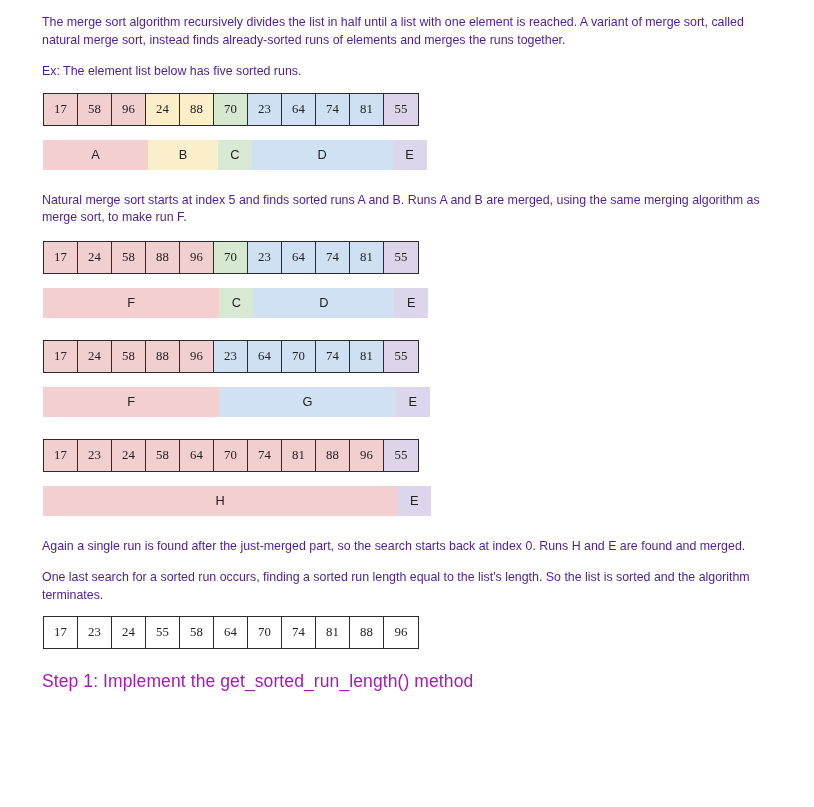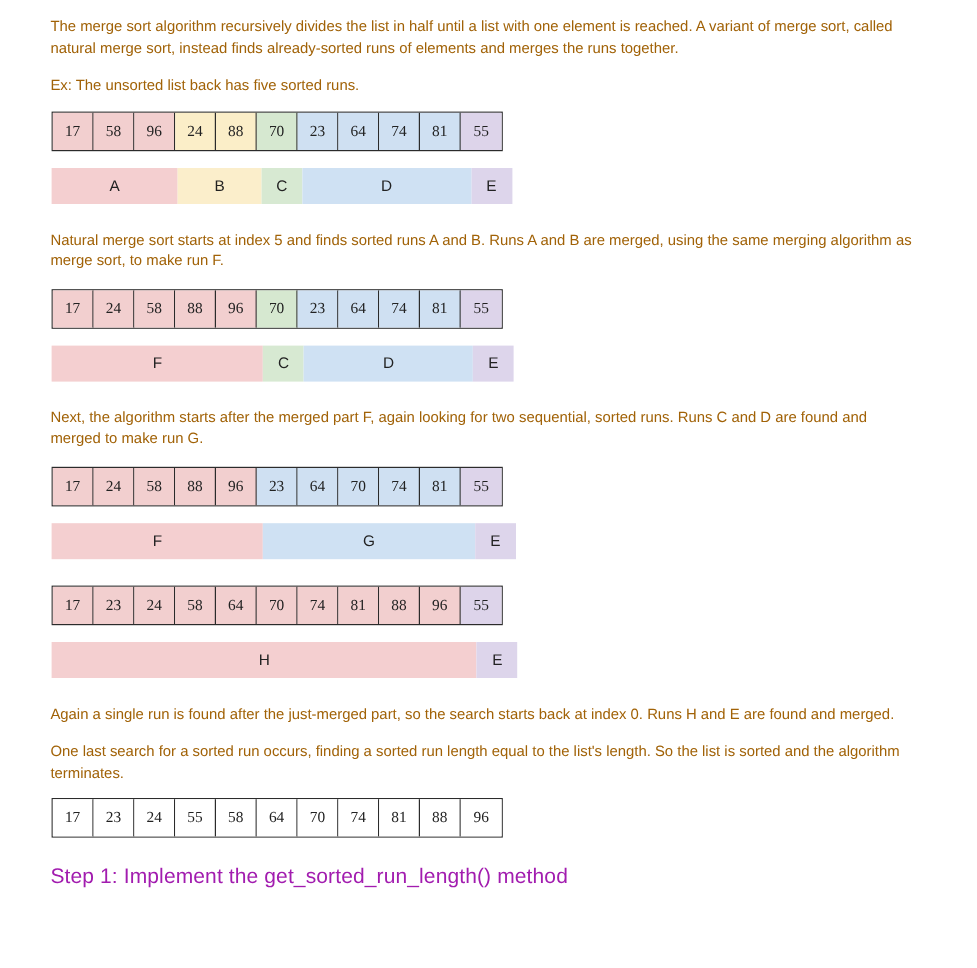--- a/index.html
+++ b/index.html
@@ -15,21 +15,21 @@
     color: #5a6b7c;
     -webkit-font-smoothing: antialiased;
   }
   .page {
     padding: 14px 40px 10px 42px;
   }
   p.para {
     margin: 0 12px 14px 0;
     font-size: 12.4px;
     line-height: 17.5px;
-    color: #a16207;
+    color: #4c1d95;
     max-width: 734px;
   }
   p.para.tight { margin-bottom: 12px; }
 
   
   .array-row {
     display: flex;
     margin: 0 0 6px 1px;
     border: 1.6px solid #2b2b2b;
     width: max-content;
@@ -86,21 +86,21 @@
     color: #a21caf;
     letter-spacing: 0.1px;
   }
 </style>
 </head>
 <body>
 
 <div class="page">
 
   <p class="para">The merge sort algorithm recursively divides the list in half until a list with one element is reached. A variant of merge sort, called natural merge sort, instead finds already-sorted runs of elements and merges the runs together.</p>
-  <p class="para tight">Ex: The unsorted list back has five sorted runs.</p>
+  <p class="para tight">Ex: The element list below has five sorted runs.</p>
 
   <div class="block">
     <div class="array-row">
         <div class="cell c-pink">17</div>
         <div class="cell c-pink">58</div>
         <div class="cell c-pink">96</div>
         <div class="cell c-yellow">24</div>
         <div class="cell c-yellow">88</div>
         <div class="cell c-green">70</div>
         <div class="cell c-blue">23</div>
@@ -134,21 +134,20 @@
         <div class="cell c-purple">55</div>
       </div>
     <div class="label-row">
         <div class="label-seg l-pink" style="width: 176.4px;">F</div>
         <div class="label-seg l-green" style="width: 34px;">C</div>
         <div class="label-seg l-blue" style="width: 140.8px;">D</div>
         <div class="label-seg l-purple" style="width: 34px;">E</div>
       </div>
   </div>
 
-  <p class="para">Next, the algorithm starts after the merged part F, again looking for two sequential, sorted runs. Runs C and D are found and merged to make run G.</p>
   <div class="block">
     <div class="array-row">
         <div class="cell c-pink">17</div>
         <div class="cell c-pink">24</div>
         <div class="cell c-pink">58</div>
         <div class="cell c-pink">88</div>
         <div class="cell c-pink">96</div>
         <div class="cell c-blue">23</div>
         <div class="cell c-blue">64</div>
         <div class="cell c-blue">70</div>

